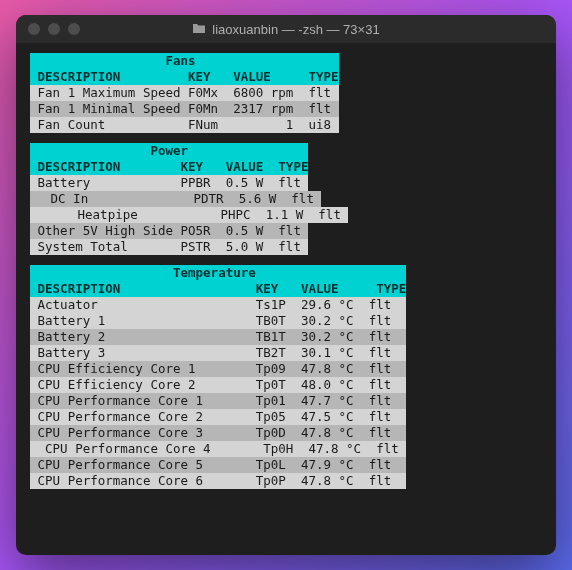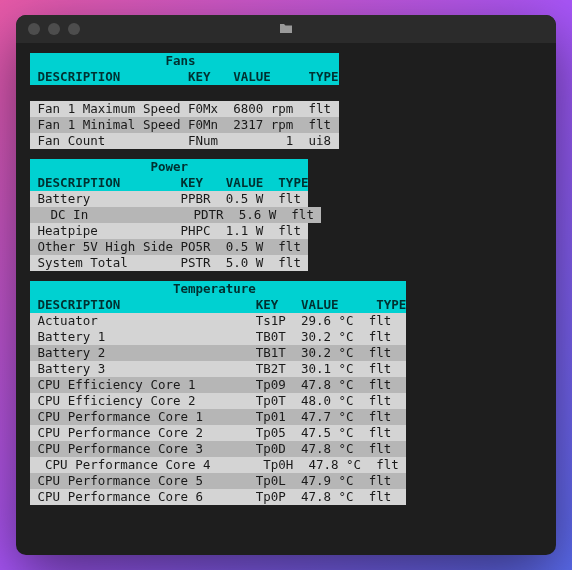--- a/index.html
+++ b/index.html
@@ -104,36 +104,37 @@
       <span class="dot"></span>
       <span class="dot"></span>
       <span class="dot"></span>
     </div>
     <div class="title">
       <span>
         <svg class="folder-icon" viewBox="0 0 14 11">
             <path fill="#9a9a9a" d="M1 1h4l1.5 1.5H13V10H1z"></path>
           </svg>
       </span>
+      <span>liaoxuanbin — -zsh — 73×31</span>
     </div>
   </div>
   <div class="terminal-content" id="term">
       <div class="section">
         <div class="row section-title" style="width: 41ch;">                  Fans                   </div>
         <div class="row header-row" style="width: 41ch;"> DESCRIPTION         KEY   VALUE     TYPE</div>
-        <div class="row even" style="width: 41ch; margin-top: 16px;"> Fan 1 Maximum Speed F0Mx  6800 rpm  flt</div>
+        <div class="row even" style="width: 41ch;"> Fan 1 Maximum Speed F0Mx  6800 rpm  flt</div>
         <div class="row odd" style="width: 41ch;"> Fan 1 Minimal Speed F0Mn  2317 rpm  flt</div>
         <div class="row even" style="width: 41ch;"> Fan Count           FNum         1  ui8</div>
       </div>
       <div class="section">
         <div class="row section-title" style="width: 37ch; text-align: right;">                Power                </div>
         <div class="row header-row" style="width: 37ch;"> DESCRIPTION        KEY   VALUE  TYPE</div>
         <div class="row even" style="width: 37ch;"> Battery            PPBR  0.5 W  flt</div>
         <div class="row odd" style="width: 37ch; padding-left: 13px;"> DC In              PDTR  5.6 W  flt</div>
-        <div class="row even" style="width: 37ch;"> Heatpipe           PHPC  1.1 W  flt</div>
+        <div class="row even" style="width: 37ch; padding-left: 40px;"> Heatpipe           PHPC  1.1 W  flt</div>
         <div class="row odd" style="width: 37ch;"> Other 5V High Side PO5R  0.5 W  flt</div>
         <div class="row even" style="width: 37ch;"> System Total       PSTR  5.0 W  flt</div>
       </div>
       <div class="section">
         <div class="row section-title" style="width: 50ch;">                   Temperature                    </div>
         <div class="row header-row" style="width: 50ch;"> DESCRIPTION                  KEY   VALUE     TYPE</div>
         <div class="row even" style="width: 50ch;"> Actuator                     Ts1P  29.6 °C  flt </div>
         <div class="row even" style="width: 50ch;"> Battery 1                    TB0T  30.2 °C  flt </div>
         <div class="row odd" style="width: 50ch;"> Battery 2                    TB1T  30.2 °C  flt </div>
         <div class="row even" style="width: 50ch;"> Battery 3                    TB2T  30.1 °C  flt </div>

